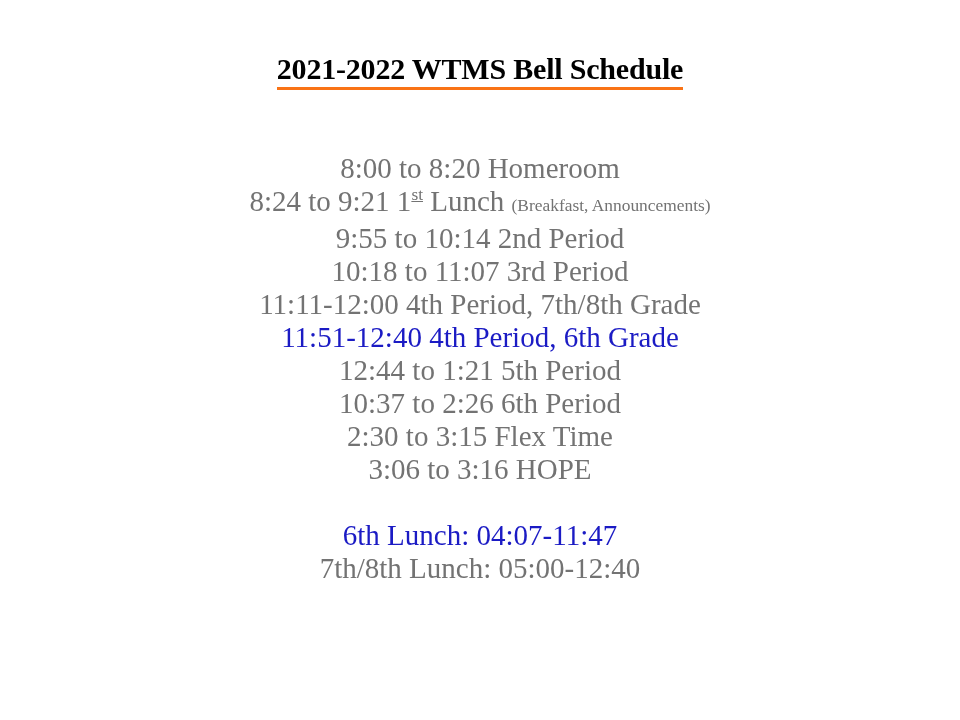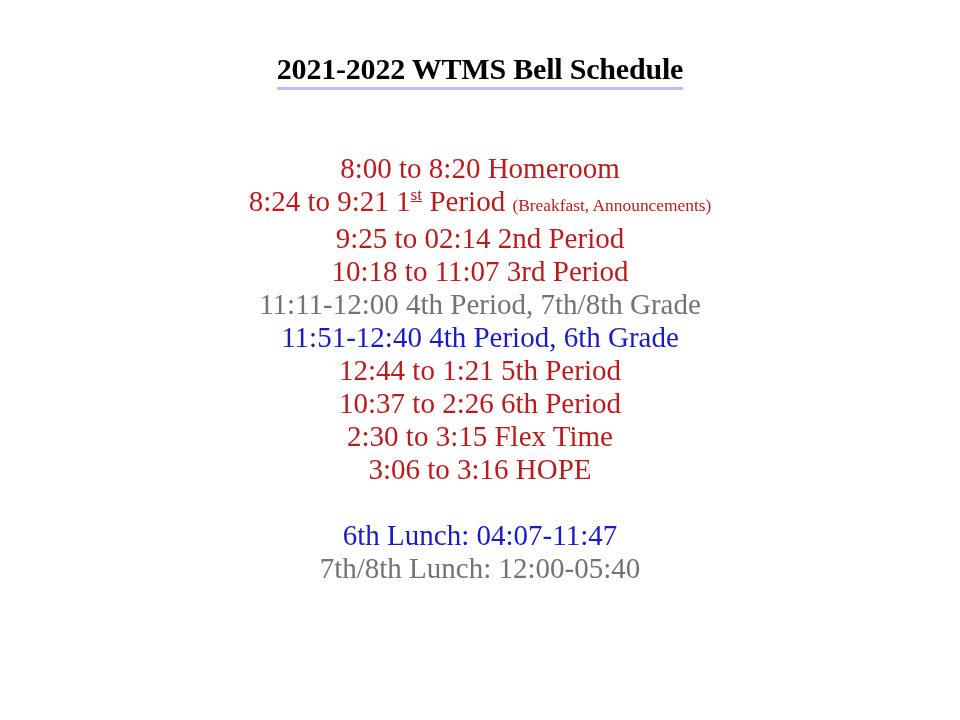--- a/index.html
+++ b/index.html
@@ -32,39 +32,39 @@
     text-align: center;
   }
   .title-text {
     display: inline-block;
     font-family: "Liberation Serif", "DejaVu Serif", serif;
     font-size: 30px;
     font-weight: bold;
     color: #000000;
     letter-spacing: -0.2px;
     line-height: 34px;
-    border-bottom: 3px solid #c4b5fd;
+    border-bottom: 3px solid #f97316;
     padding-bottom: 1px;
     white-space: nowrap;
   }
 
   
   .schedule-block {
     position: absolute;
     left: 0;
     top: 152px;
     width: 960px;
     text-align: center;
   }
   .sched-line {
     display: block;
     font-family: "Liberation Serif", "DejaVu Serif", serif;
     font-size: 29px;
     line-height: 33px;
-    color: #b91c1c;
+    color: #737373;
     white-space: nowrap;
   }
   .sched-line.red   { color: #737373; }
   .sched-line.blue  { color: #1b1bc4; }
 
   .sup {
     font-size: 0.6em;
     vertical-align: super;
     line-height: 0;
     text-decoration: underline;
@@ -86,39 +86,39 @@
 <div id="slide">
 
   <div class="title-block">
     <span class="title-text">2021-2022 WTMS Bell Schedule</span>
   </div>
 
   <div class="schedule-block">
 
     <span class="sched-line">8:00 to 8:20 Homeroom</span>
 
-    <span class="sched-line"><span>8:24 to 9:21 1</span><span class="sup">st</span><span> Period </span><span class="paren-note">(Breakfast, Announcements)</span></span>
+    <span class="sched-line"><span>8:24 to 9:21 1</span><span class="sup">st</span><span> Lunch </span><span class="paren-note">(Breakfast, Announcements)</span></span>
 
-    <span class="sched-line">9:25 to 02:14 2nd Period</span>
+    <span class="sched-line">9:55 to 10:14 2nd Period</span>
 
     <span class="sched-line">10:18 to 11:07 3rd Period</span>
 
     <span class="sched-line red">11:11-12:00 4th Period, 7th/8th Grade</span>
 
     <span class="sched-line blue">11:51-12:40 4th Period, 6th Grade</span>
 
     <span class="sched-line">12:44 to 1:21 5th Period</span>
 
     <span class="sched-line">10:37 to 2:26 6th Period</span>
 
     <span class="sched-line">2:30 to 3:15 Flex Time</span>
 
     <span class="sched-line">3:06 to 3:16 HOPE</span>
 
     <span class="spacer-line">&nbsp;</span>
 
     <span class="sched-line blue">6th Lunch: 04:07-11:47</span>
 
-    <span class="sched-line red">7th/8th Lunch: 12:00-05:40</span>
+    <span class="sched-line red">7th/8th Lunch: 05:00-12:40</span>
 
   </div>
 
 </div>
 
 </body></html>

